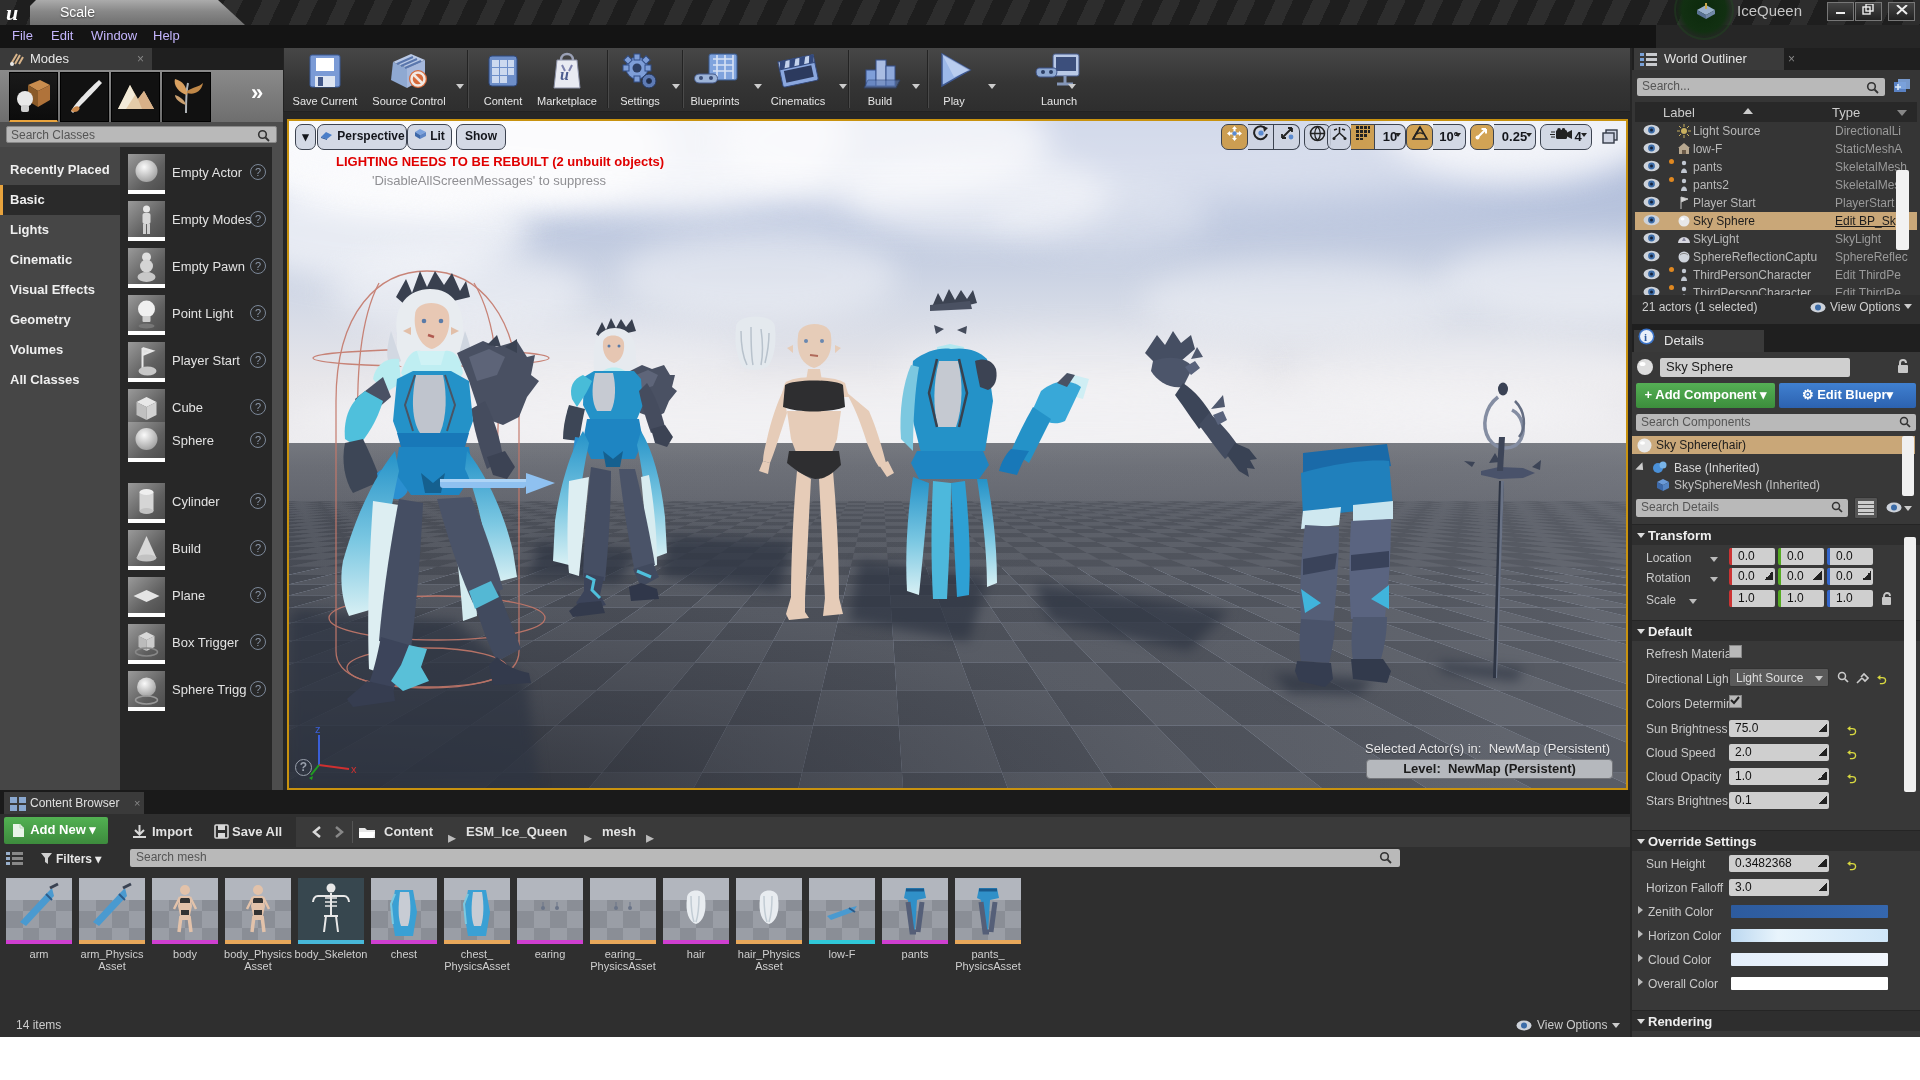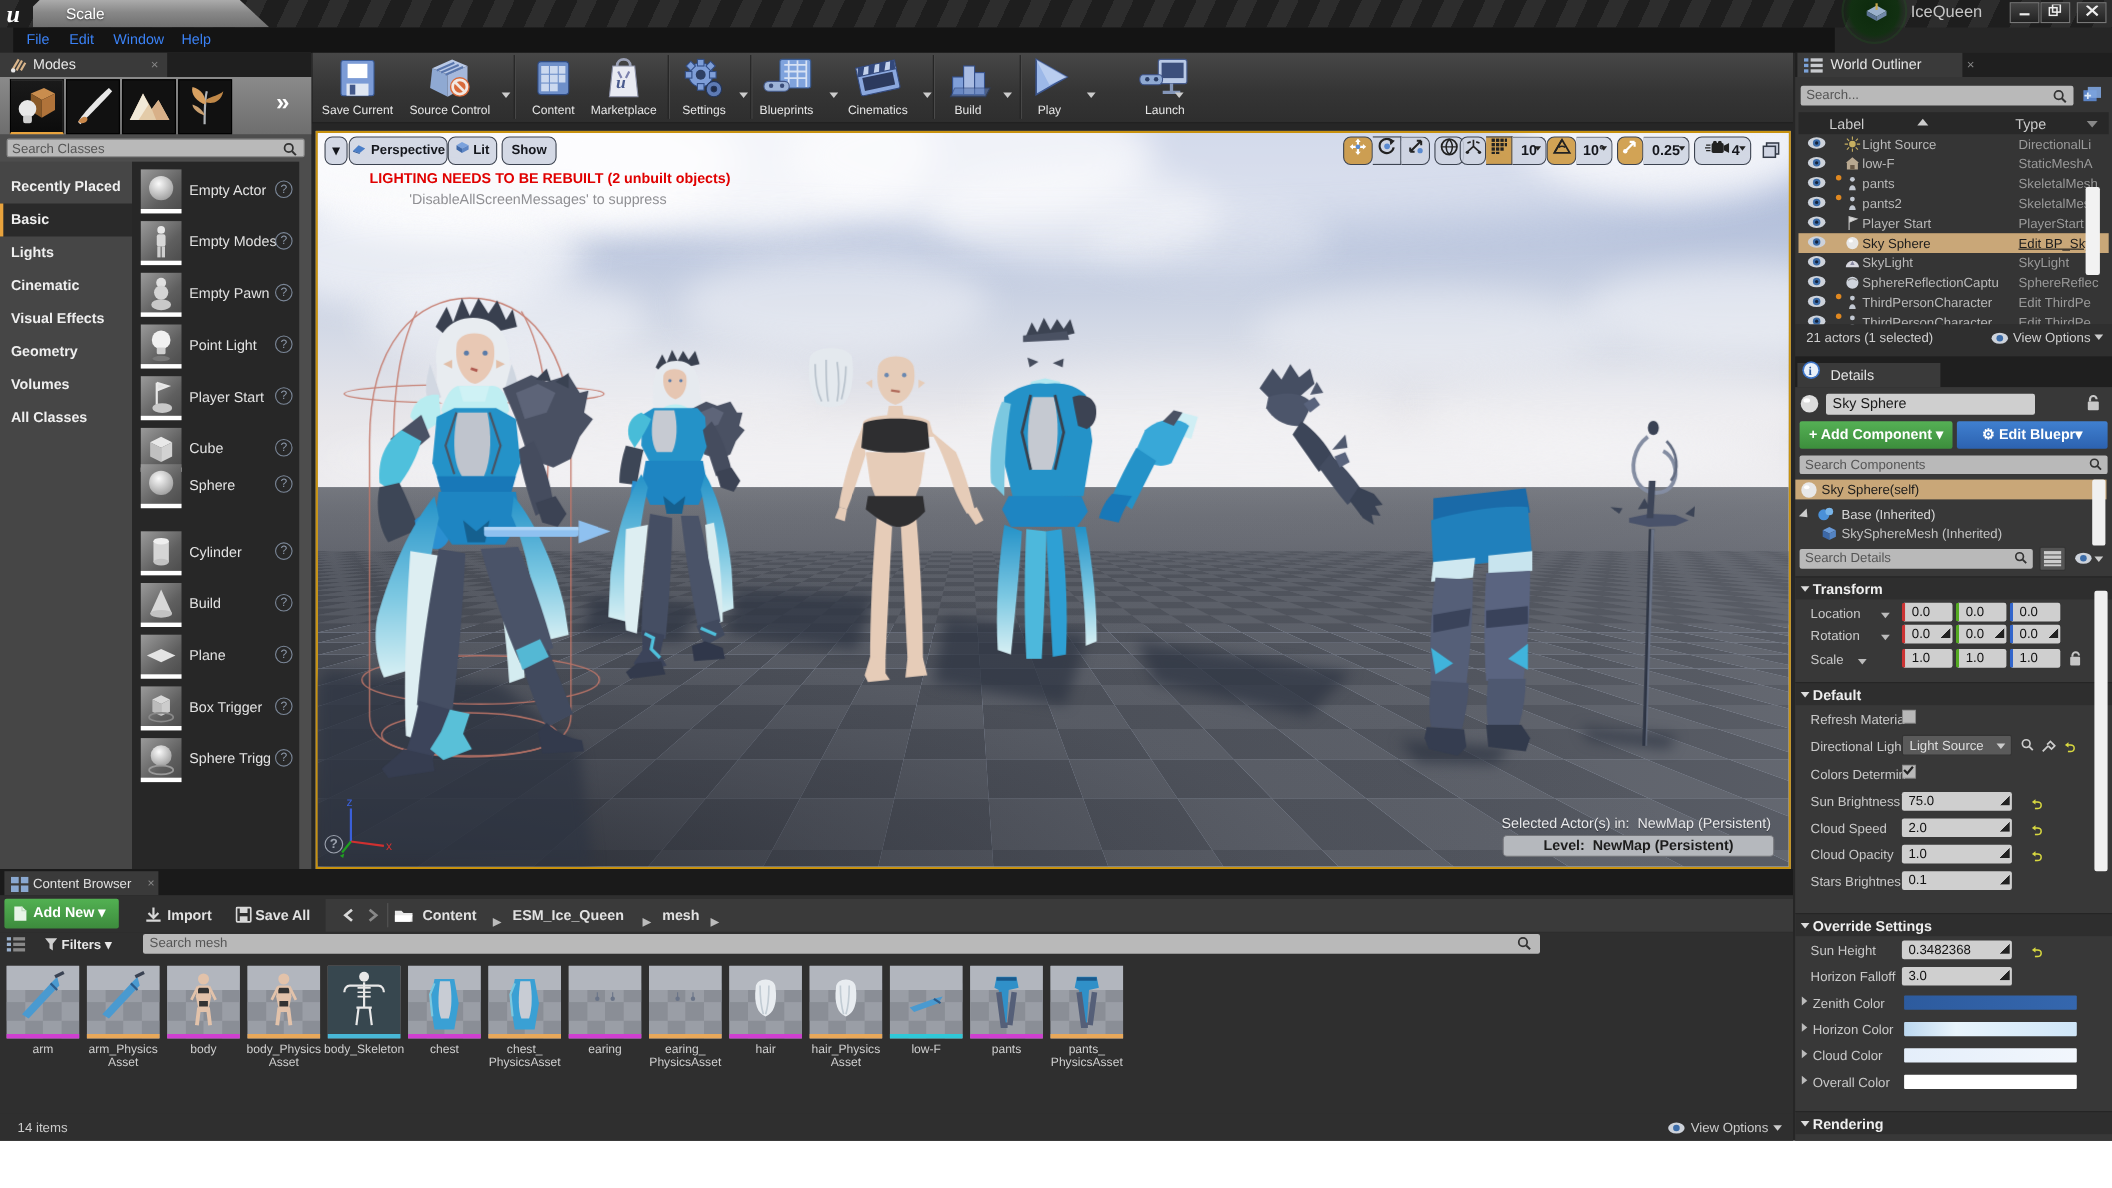--- a/index.html
+++ b/index.html
@@ -5,21 +5,21 @@
 #app{position:absolute;left:0;top:0;width:1920px;height:1037px;background:#262626;overflow:hidden}
 .abs{position:absolute}
 
 #titlebar{position:absolute;left:0;top:0;width:1920px;height:25px;background:repeating-linear-gradient(115deg,#2d2d2d 0 16px,#1e1e1e 16px 34px)}
 #uelogo{position:absolute;left:4px;top:0px;width:30px;height:25px}
 #tab-newmap{position:absolute;left:30px;top:0;width:215px;height:25px;background:linear-gradient(#ababab,#888 45%,#6f6f6f);clip-path:polygon(0 100%,0 6px,6px 0,188px 0,215px 100%);color:#fff;font-size:14px;line-height:25px;padding-left:30px;text-shadow:0 1px 2px #0008}
 #wintitle{position:absolute;right:115px;top:2px;color:#c6c6c6;font-size:15px}
 .winbtn{position:absolute;top:2px;width:27px;height:19px;border:1px solid #777;background:linear-gradient(#444,#222);color:#eee;text-align:center;line-height:17px;font-size:12px}
 #greenglow{position:absolute;right:205px;top:-18px;width:56px;height:56px;border-radius:50%;background:radial-gradient(circle,#0c2a0c 0%,#123012 55%,#1f5b1f00 74%);box-shadow:0 0 0 2px #1d4d1d66}
 
-#menubar{position:absolute;left:12px;top:25px;width:1656px;height:23px;background:#141414;color:#3b82f6;font-size:13px}
+#menubar{position:absolute;left:0;top:25px;width:1656px;height:23px;background:#141414;color:#c4b5fd;font-size:13px}
 #menubar span{position:absolute;top:3px}
 
 #toolbar{position:absolute;left:283px;top:48px;width:1347px;height:64px;background:linear-gradient(#474747,#353535 55%,#2e2e2e);border-bottom:1px solid #222;border-left:1px solid #222}
 .tbtn{position:absolute;top:2px;height:58px;text-align:center;color:#e6e6e6;font-size:11px}
 .tbtn .ic{display:block;margin:0 auto}
 .tbtn .lb{position:absolute;bottom:1px;width:100%;left:0}
 .tsep{position:absolute;top:2px;width:1px;height:58px;background:#232323;box-shadow:1px 0 0 #4a4a4a}
 .tdrop{position:absolute;bottom:22px;width:0;height:0;border-left:4px solid transparent;border-right:4px solid transparent;border-top:5px solid #ccc}
 
 #modes{position:absolute;left:0;top:48px;width:283px;height:742px;background:#4d4d4d}
@@ -2363,21 +2363,21 @@
  <svg class="abs" style="left:264px;top:6px" width="14" height="16">
         <rect x="2" y="7" width="10" height="8" rx="1" fill="#c8c8c8"></rect>
         <path d="M4 7 V5 a3 3 0 0 1 6 0" fill="none" stroke="#c8c8c8" stroke-width="2"></path>
       </svg>
  <div class="abs" style="left:4px;top:31px;width:139px;height:25px;background:linear-gradient(#55b055,#3c8e3c);border-radius:2px;color:#fff;font-weight:bold;font-size:13px;text-align:center;line-height:24px">+ Add Component ▾</div>
  <div class="abs" style="left:147px;top:31px;width:137px;height:25px;background:linear-gradient(#4080d0,#2c62b0);border-radius:2px;color:#fff;font-weight:bold;font-size:13px;text-align:center;line-height:24px">⚙ Edit Bluepr▾</div>
  <div class="dsearch" style="left:4px;top:62px;width:280px;height:17px">Search Components<svg class="mag" style="right:5px;top:2px" width="12" height="12">
           <circle cx="5" cy="5" r="3.5" fill="none" stroke="#333" stroke-width="1.5"></circle>
           <path d="M7.8 7.8 L11 11" stroke="#333" stroke-width="1.7"></path>
         </svg></div>
- <div class="abs" style="left:0px;top:84px;width:283px;height:18px;background:#c9a778;color:#1c1c1c;font-size:12px;padding:2px 0 0 24px">Sky Sphere(self)</div>
+ <div class="abs" style="left:0px;top:84px;width:283px;height:18px;background:#c9a778;color:#1c1c1c;font-size:12px;padding:2px 0 0 24px">Sky Sphere(hair)</div>
  <svg class="abs" style="left:5px;top:86px" width="15" height="15">
         <circle cx="7.5" cy="7.5" r="7" fill="#e8e8e8"></circle>
         <ellipse cx="5.5" cy="5" rx="2.5" ry="1.8" fill="#fff"></ellipse>
       </svg>
  <div class="abs" style="left:0px;top:106px;width:283px;height:19px;color:#d8d8d8;font-size:12px;padding:3px 0 0 42px">Base (Inherited)</div>
  <span class="abs" style="left:6px;top:111px;width:0;height:0;border-top:5px solid transparent;border-bottom:5px solid transparent;border-left:6px solid #ccc;transform:rotate(45deg)"></span>
  <svg class="abs" style="left:20px;top:108px" width="16" height="15">
         <circle cx="6" cy="8" r="5" fill="#4a90d8"></circle>
         <circle cx="11" cy="5" r="3.5" fill="#78b4e8"></circle>
       </svg>

